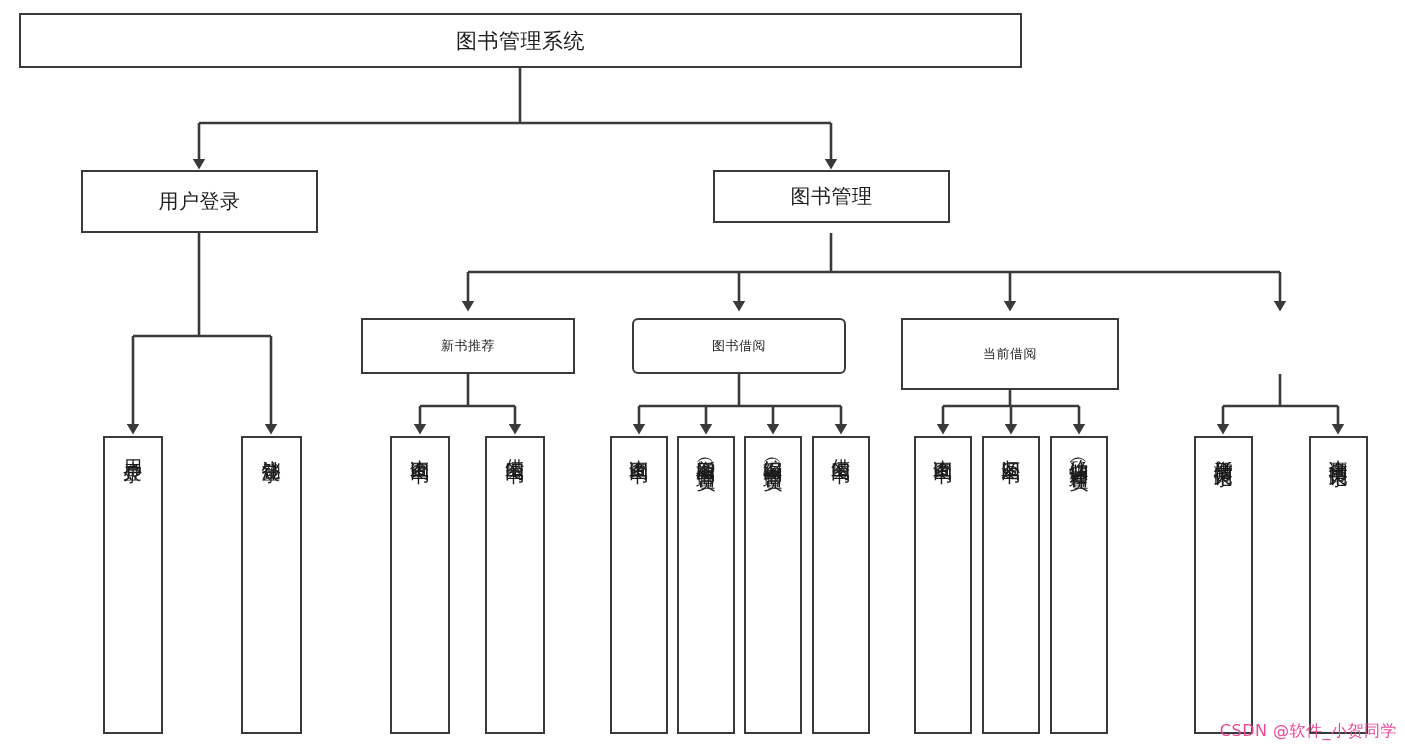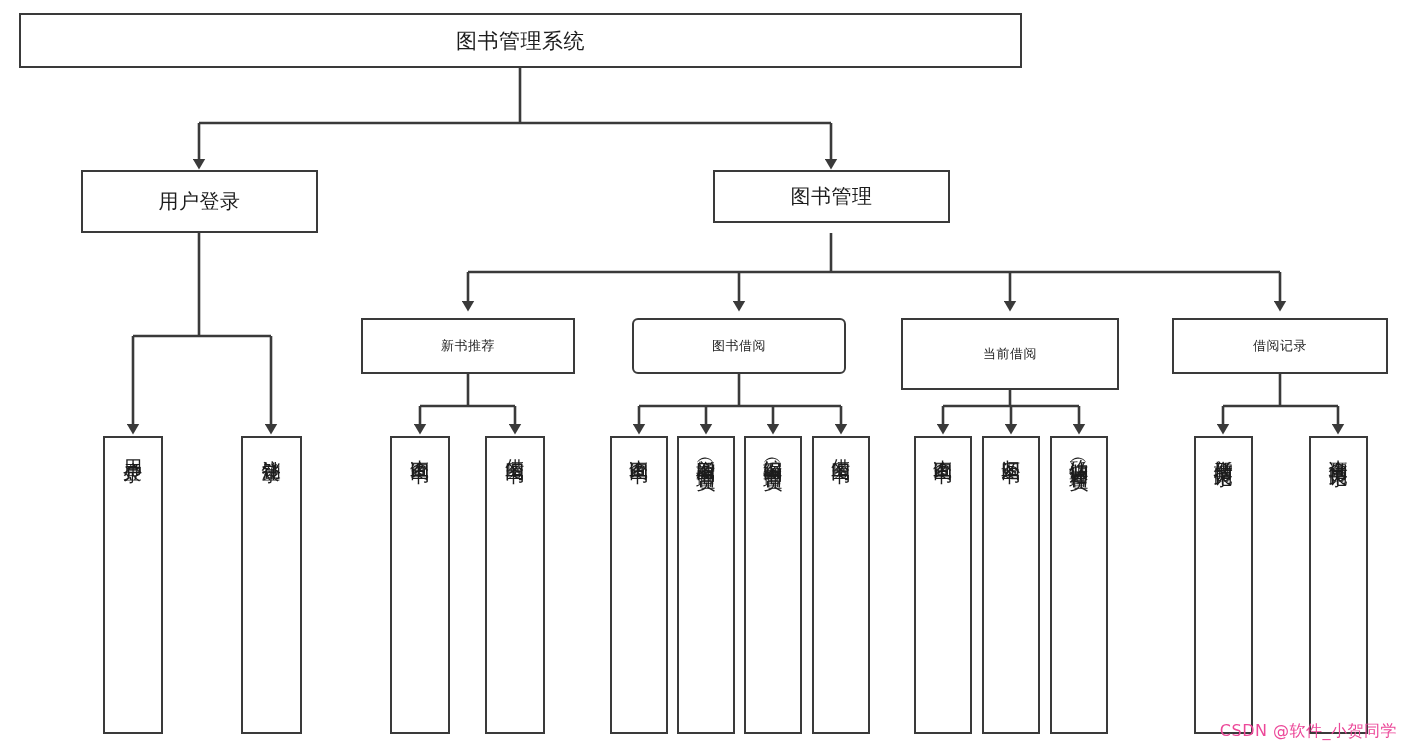--- a/index.html
+++ b/index.html
@@ -144,23 +144,20 @@
 
   <div class="node level-3" style="left:361px; top:318px; width:214px; height:56px;">
     <span class="node-label">新书推荐</span>
   </div>
   <div class="node level-3" style="left:632px; top:318px; width:214px; height:56px;border-radius:6px;">
     <span class="node-label">图书借阅</span>
   </div>
   <div class="node level-3" style="left:901px; top:318px; width:218px; height:72px;">
     <span class="node-label">当前借阅</span>
   </div>
-  <div class="node level-3" style="left:1172px; top:318px; width:216px; height:56px;">
-    <span class="node-label">借阅记录</span>
-  </div>
 
   <div class="node leaf" style="left:103px; top:436px; width:60px; height:298px;">
     <span class="node-label">用户登录</span>
   </div>
   <div class="node leaf" style="left:241px; top:436px; width:61px; height:298px;">
     <span class="node-label">注销登录</span>
   </div>
 
   <div class="node leaf" style="left:390px; top:436px; width:60px; height:298px;">
     <span class="node-label">查询图书</span>

